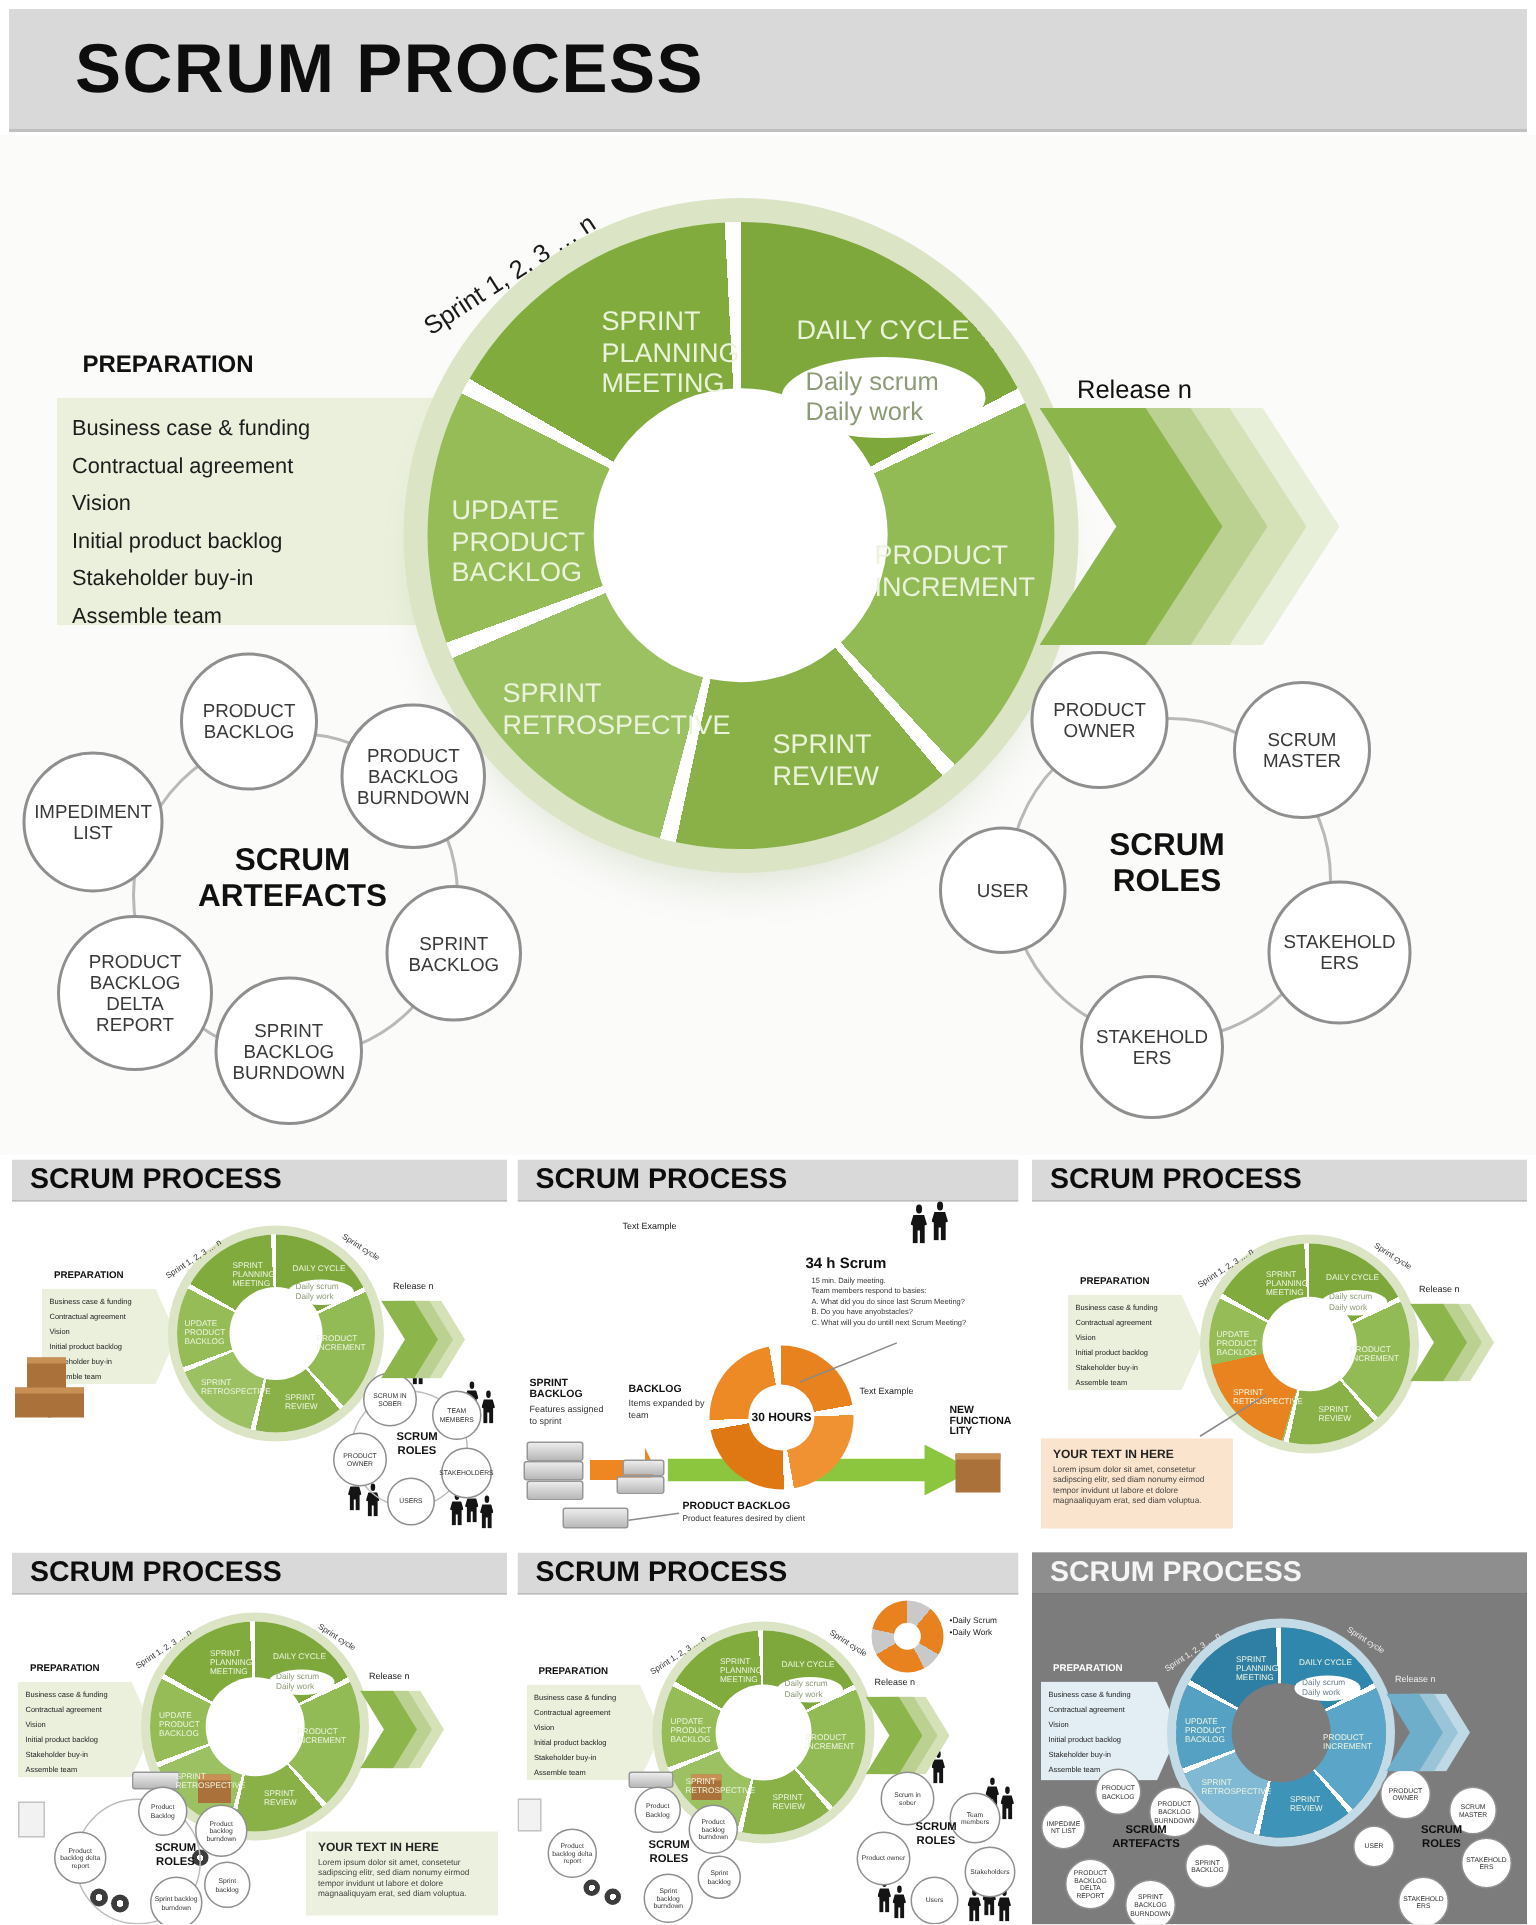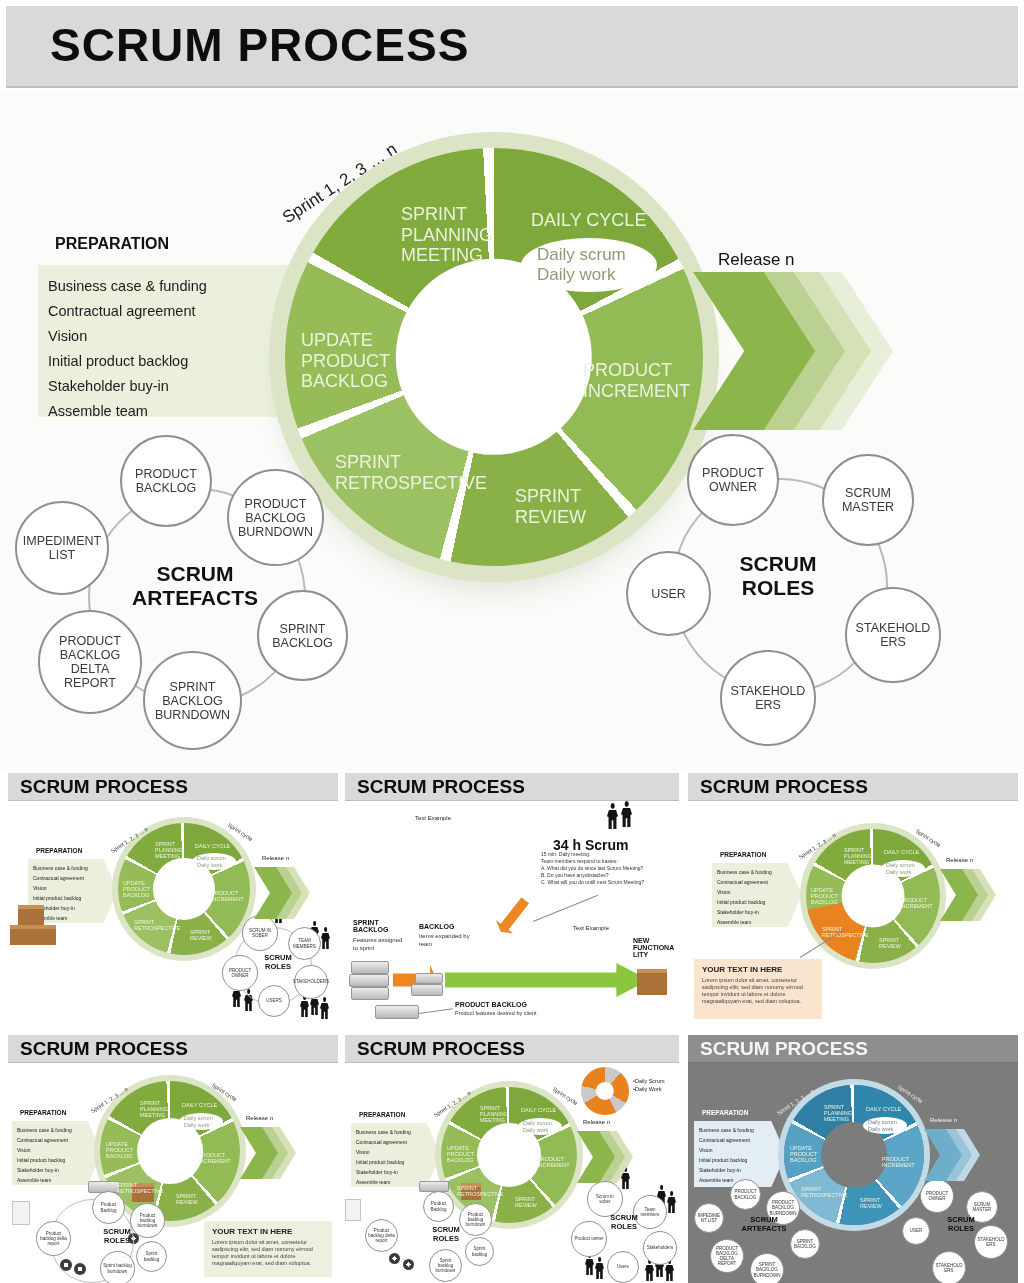--- a/index.html
+++ b/index.html
@@ -197,21 +197,21 @@
       <div class="person" style="left:312px;top:196px;width:9px;height:22px;"></div>
     </div>
   </div>
 
   <div class="thumb" style="left:345px;top:773px;width:334px;height:252px;">
     <div class="t-head">SCRUM PROCESS</div>
     <div class="t-body">
       <div class="abs" style="left:70px;top:14px;font-size:6px;">Text Example</div>
       <div class="person" style="left:262px;top:2px;width:11px;height:26px;"></div>
       <div class="person" style="left:276px;top:0px;width:11px;height:26px;"></div>
-      <div class="abs" style="left:208px;top:36px;font-size:14px;font-weight:700;color:#111;">34 h Scrum</div>
+      <div class="abs" style="left:192px;top:36px;font-size:10px;font-weight:700;color:#111;">34 h Scrum</div>
       <div class="abs" style="left:196px;top:50px;width:136px;font-size:5px;line-height:7px;color:#333;">
         <div>15 min. Daily meeting.</div>
         <div>Team members respond to basies:</div>
         <div>A. What did you do since last Scrum Meeting?</div>
         <div>B. Do you have anyobstacles?</div>
         <div>C. What will you do untill next Scrum Meeting?</div>
       </div>
       <div class="rl" style="left:188px;top:120px;width:70px;transform:rotate(-22deg);"></div>
       <div class="arrowflat" style="left:148px;top:104px;width:40px;height:22px;background:#EE8722;transform:rotate(128deg);"></div>
       <div class="abs" style="left:8px;top:118px;width:60px;font-size:7px;font-weight:700;color:#111;">SPRINT BACKLOG</div>
@@ -219,20 +219,25 @@
       <div class="abs" style="left:74px;top:122px;width:56px;font-size:7px;font-weight:700;color:#111;">BACKLOG</div>
       <div class="abs" style="left:74px;top:132px;width:52px;font-size:6px;line-height:7.5px;color:#333;">Items expanded by team</div>
       <div class="abs" style="left:228px;top:124px;font-size:6px;">Text Example</div>
       <div class="slab" style="left:6px;top:160px;width:36px;height:11px;"></div>
       <div class="slab" style="left:4px;top:173px;width:38px;height:11px;"></div>
       <div class="slab" style="left:6px;top:186px;width:36px;height:11px;"></div>
       <div class="arrowflat" style="left:48px;top:164px;width:44px;height:30px;background:#EE8722;"></div>
       <div class="slab" style="left:70px;top:172px;width:26px;height:9px;"></div>
       <div class="slab" style="left:66px;top:183px;width:30px;height:10px;"></div>
       <div class="arrowflat" style="left:100px;top:162px;width:204px;height:34px;background:#8CC63F;"></div>
+      <div class="ring2" style="left:128px;top:96px;width:96px;height:96px;
+           background:conic-gradient(#E8821E 0deg 80deg,#fff 80deg 88deg,#F09132 88deg 170deg,#fff 170deg 178deg,#DF7812 178deg 260deg,#fff 260deg 268deg,#ED8A26 268deg 350deg,#fff 350deg 360deg);border-radius:50%;z-index:2;">
+        <div class="td-hole" style="width:46%;height:46%;"></div>
+        <div class="abs" style="left:50%;top:50%;transform:translate(-50%,-50%);font-size:8px;font-weight:700;color:#111;text-align:center;z-index:3;width:40px;">30 HOURS</div>
+      </div>
       <div class="abs" style="left:288px;top:136px;width:46px;font-size:7px;font-weight:700;color:#111;z-index:3;">NEW FUNCTIONA LITY</div>
       <div class="cube" style="left:292px;top:168px;width:30px;height:26px;z-index:3;"></div>
       <div class="rl" style="left:74px;top:212px;width:34px;transform:rotate(-8deg);"></div>
       <div class="slab" style="left:30px;top:204px;width:42px;height:12px;"></div>
       <div class="abs" style="left:110px;top:200px;width:90px;font-size:7px;font-weight:700;color:#111;">PRODUCT BACKLOG</div>
       <div class="abs" style="left:110px;top:209px;width:84px;font-size:5.5px;line-height:6.5px;color:#333;">Product features desired by client</div>
     </div>
   </div>
 
   <div class="thumb" style="left:688px;top:773px;width:330px;height:252px;">

